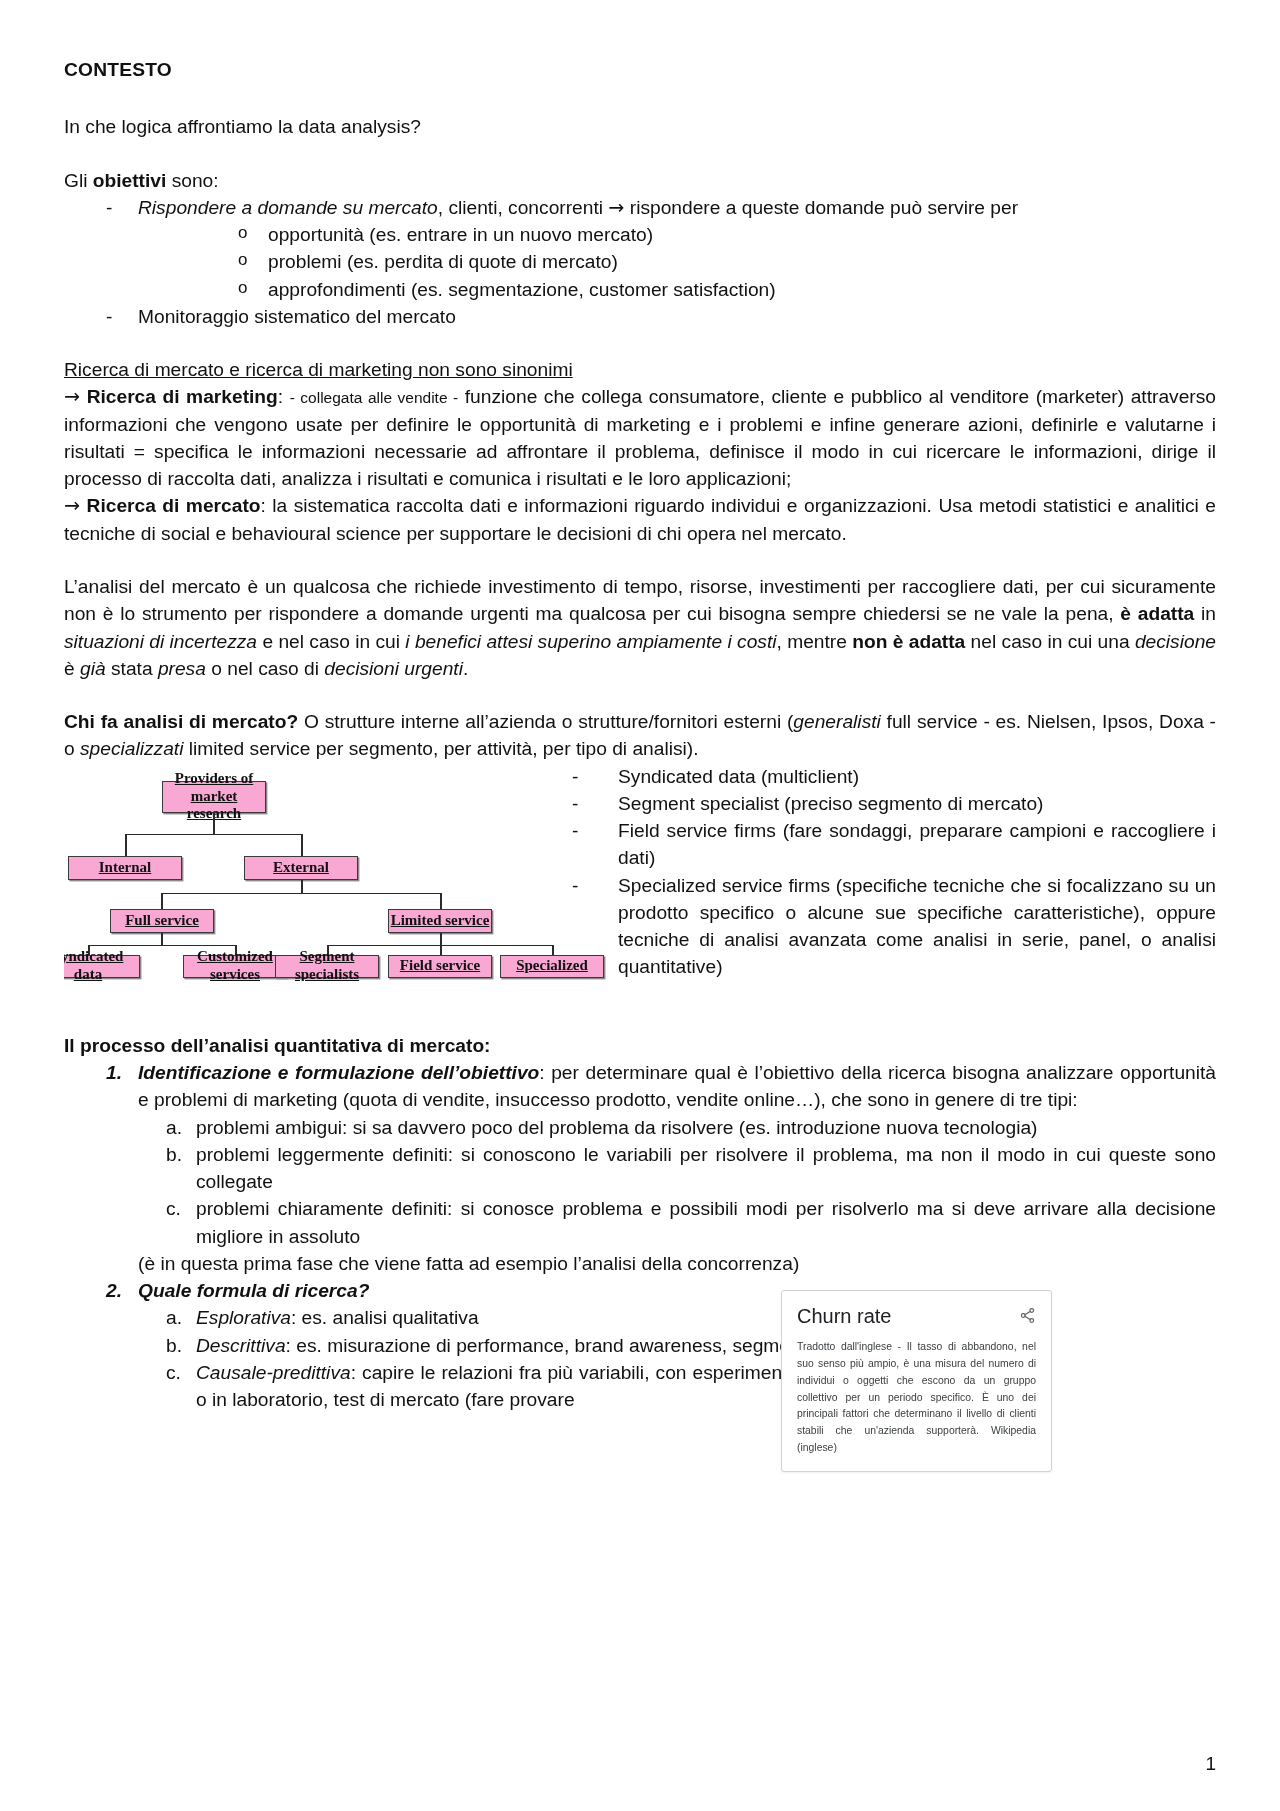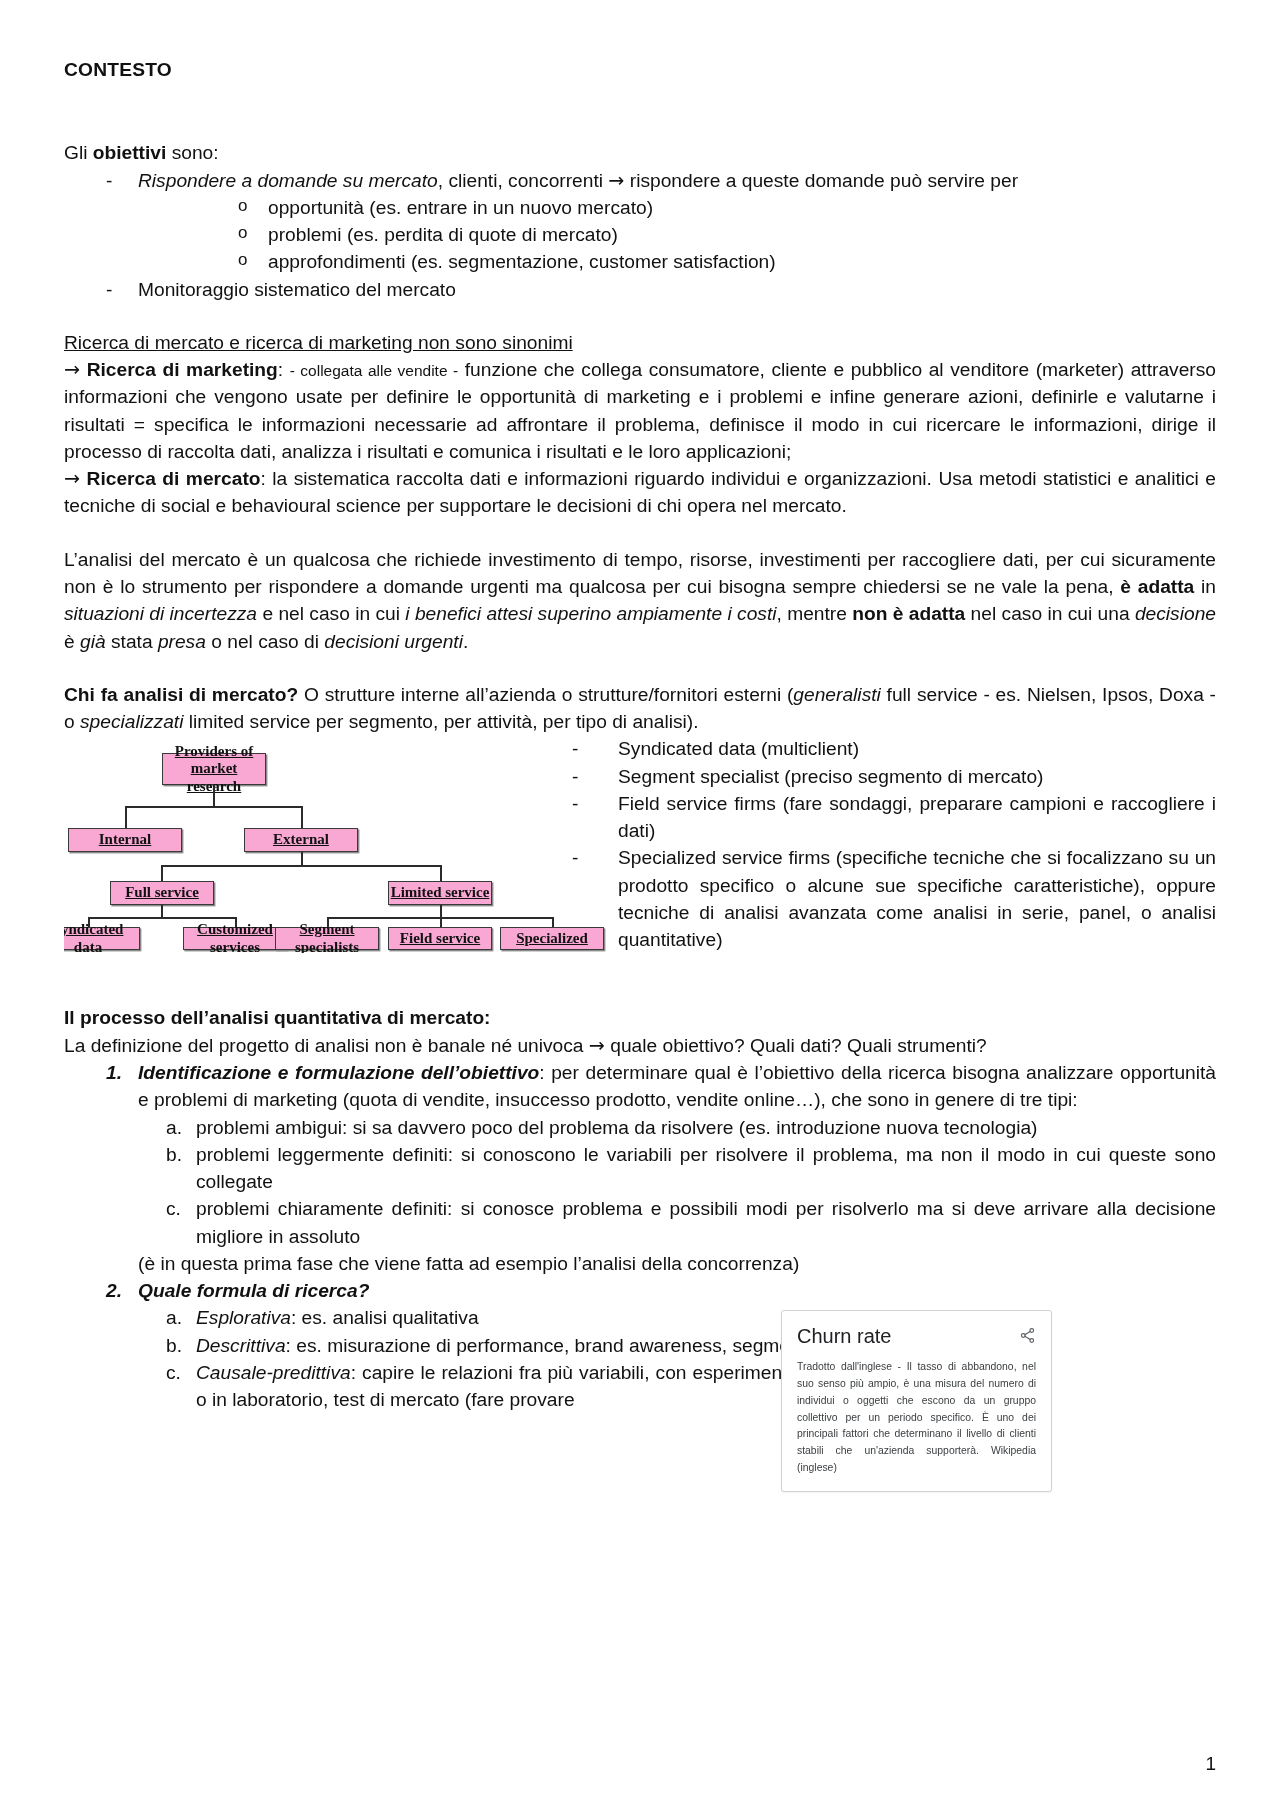--- a/index.html
+++ b/index.html
@@ -154,21 +154,20 @@
     position: absolute;
     left: 781px;
     top: 1290px;
     width: 271px;
     border: 1px solid #d2d2d2;
     border-radius: 3px;
     background: #ffffff;
     box-sizing: border-box;
     padding: 13px 15px 14px 15px;
     box-shadow: 0 1px 2px rgba(0,0,0,.06);
-    margin-top: 20px;
   }
   .churn-head {
     display: flex;
     align-items: flex-start;
     justify-content: space-between;
   }
   .churn-title {
     font-size: 20px;
     color: #202124;
     font-family: "Liberation Sans", sans-serif;
@@ -192,20 +191,21 @@
   .arrow { font-family: "DejaVu Sans", sans-serif; }
 </style>
 </head>
 <body>
 
 <div class="page">
   <div class="doc">
 
     <div class="h-title">CONTESTO</div>
 
+    <div class="p">In che logica affrontiamo la data analysis?</div>
 
     <div class="spacer-md"></div>
 
     <div class="p"><span>Gli </span><b>obiettivi</b><span> sono:</span></div>
 
     <ul class="dash">
       <li>
         <i>Rispondere a domande su mercato</i><span>, clienti, concorrenti </span><span class="arrow">→</span><span> rispondere a queste domande può servire per</span>
         <ul class="circ">
           <li>opportunità (es. entrare in un nuovo mercato)</li>
@@ -299,21 +299,20 @@
         <div class="hang"><span class="cont">Segment specialist (preciso segmento di mercato)</span></div>
         <div class="hang"><span class="cont">Field service firms (fare sondaggi, preparare campioni e raccogliere i dati)</span></div>
         <div class="hang"><span class="cont">Specialized service firms (specifiche tecniche che si focalizzano su un prodotto specifico o alcune sue specifiche caratteristiche), oppure tecniche di analisi avanzata come analisi in serie, panel, o analisi quantitative)</span></div>
       </div>
     </div>
 
     <div class="spacer-lg"></div>
     <div class="spacer-sm"></div>
 
     <div class="p"><b>Il processo dell’analisi quantitativa di mercato:</b></div>
-    <div class="p"><span>La definizione del progetto di analisi non è banale né univoca </span><span class="arrow">→</span><span> quale obiettivo? Quali dati? Quali strumenti?</span></div>
 
     <ol class="num">
       <li>
         <span class="numlbl">1.</span>
         <b><i>Identificazione e formulazione dell’obiettivo</i></b><span>: per determinare qual è l’obiettivo della ricerca bisogna analizzare opportunità e problemi di marketing (quota di vendite, insuccesso prodotto, vendite online…), che sono in genere di tre tipi:</span>
         <ol class="alpha">
           <li><span class="alphalbl">a.</span><span>problemi ambigui: si sa davvero poco del problema da risolvere (es. introduzione nuova tecnologia)</span></li>
           <li><span class="alphalbl">b.</span><span>problemi leggermente definiti: si conoscono le variabili per risolvere il problema, ma non il modo in cui queste sono collegate</span></li>
           <li><span class="alphalbl">c.</span><span>problemi chiaramente definiti: si conosce problema e possibili modi per risolverlo ma si deve arrivare alla decisione migliore in assoluto</span></li>
         </ol>

